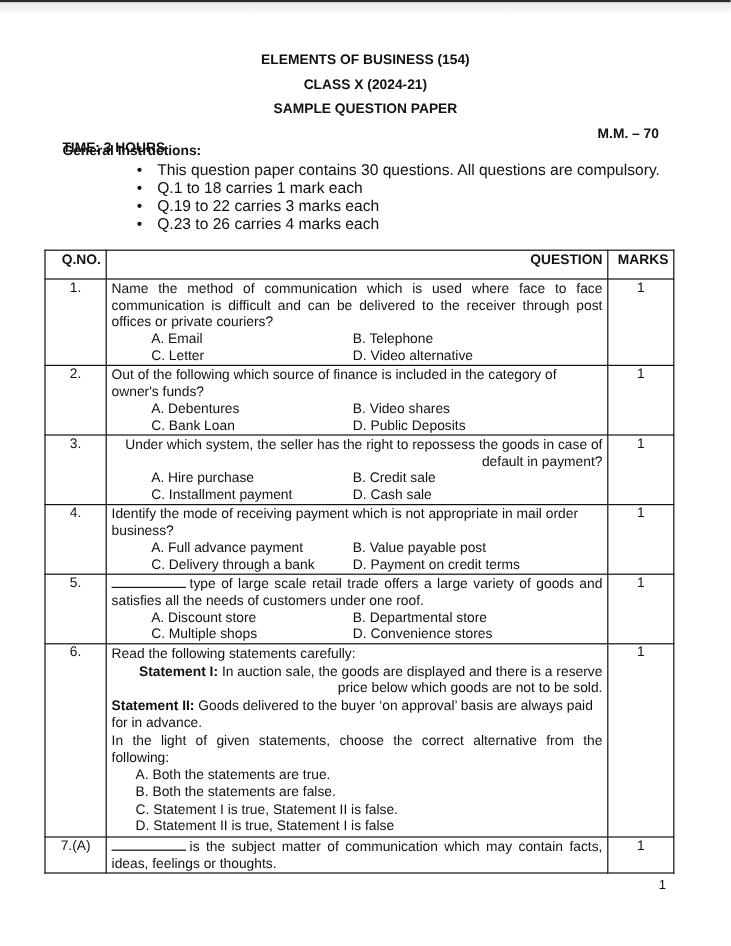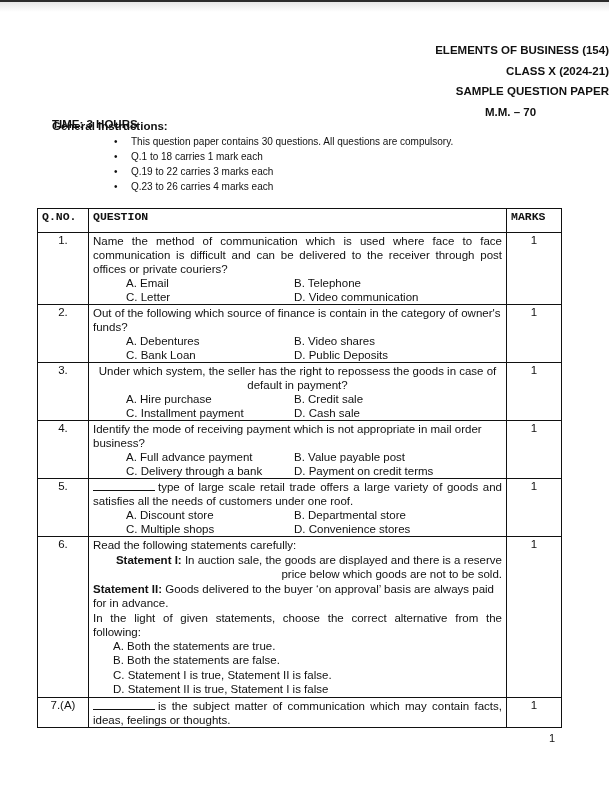--- a/index.html
+++ b/index.html
@@ -10,38 +10,38 @@
     color: #111;
   }
   .topbar {
     position: absolute; left: 0; top: 0; width: 609px; height: 2px; background: #2b2b2b;
   }
   .topshade {
     position: absolute; left: 0; top: 2px; width: 609px; height: 10px;
     background: linear-gradient(#e6e6e6, #ffffff);
   }
   .center-line {
-    position: absolute; left: 0; width: 609px; text-align: right;
+    position: absolute; left: 0; width: 609px; text-align: center;
     font-weight: bold; font-size: 11.5px;
   }
   .abs { position: absolute; font-size: 11.5px; white-space: nowrap; }
   .bold { font-weight: bold; }
   .ul { }
-  .bullets { position: absolute; left: 114px; top: 134px; margin: 0; padding: 0; list-style: none; font-size: 10px; }
+  .bullets { position: absolute; left: 114px; top: 134px; margin: 0; padding: 0; list-style: none; font-size: 13px; }
   .bullets li { height: 15px; line-height: 15px; position: relative; padding-left: 17px; }
   .bullets li::before { content: "\2022"; position: absolute; left: 0; top: 0; }
 
   table.qp {
     position: absolute; left: 37px; top: 208px; width: 524px;
     border-collapse: collapse; font-size: 11.5px; table-layout: fixed;
   }
   table.qp td, table.qp th {
     border: 1.2px solid #111; vertical-align: top; padding: 0 4px; line-height: 14px;
   }
-  table.qp th { font-weight: bold; text-align: left; height: 22px; padding-top: 1px; font-family: Liberation Mono, monospace; }
+  table.qp th { font-weight: bold; text-align: right; height: 22px; padding-top: 1px; }
   .c-no { width: 42px; text-align: center; }
   .c-mk { width: 46px; text-align: center; }
   .qtext { text-align: justify; padding-top: 1px; }
   .opts { display: grid; grid-template-columns: 168px auto; padding-left: 33px; }
   .opts span { line-height: 14px; }
   .alist { padding-left: 20px; margin: 0; list-style: none; }
   .alist li { line-height: 14.4px; }
   .blank { display: inline-block; width: 62px; border-bottom: 1px solid #111; height: 9px; vertical-align: baseline; margin-right: 3px; }
   .pagenum { position: absolute; left: 549px; top: 732px; font-size: 11px; }
 </style>
@@ -49,21 +49,21 @@
 <body>
 
 <div class="topbar"></div>
 <div class="topshade"></div>
 
 <div class="center-line" style="top:44px">ELEMENTS OF BUSINESS (154)</div>
 <div class="center-line" style="top:65px">CLASS X (2024-21)</div>
 <div class="center-line" style="top:85px">SAMPLE QUESTION PAPER</div>
 
 <div class="abs bold" style="left:52px; top:118px">TIME: 3 HOURS</div>
-<div class="abs bold" style="left:485px; top:106px">M.M. – 70</div>
+<div class="abs bold" style="left:498px; top:106px">M.M. – 70</div>
 <div class="abs bold ul" style="left:52px; top:120px">General Instructions:</div>
 
 <ul class="bullets">
   <li>This question paper contains 30 questions. All questions are compulsory.</li>
   <li>Q.1 to 18 carries 1 mark each</li>
   <li>Q.19 to 22 carries 3 marks each</li>
   <li>Q.23 to 26 carries 4 marks each</li>
 </ul>
 
 <table class="qp">
@@ -80,44 +80,44 @@
   </tr>
 
   <tr style="height:70px">
     <td class="c-no">1.</td>
     <td>
       <div class="qtext">Name the method of communication which is used where face to face communication is difficult and can be delivered to the receiver through post offices or private couriers?</div>
       <div class="opts">
         <span>A. Email</span>
         <span>B. Telephone</span>
         <span>C. Letter</span>
-        <span>D. Video communication</span>
+        <span>D. Video alternative</span>
       </div>
     </td>
     <td class="c-mk">1</td>
   </tr>
 
   <tr style="height:56px">
     <td class="c-no">2.</td>
     <td>
-      <div class="qtext" style="text-align:left">Out of the following which source of finance is contain in the category of owner's funds?</div>
+      <div class="qtext" style="text-align:left">Out of the following which source of finance is included in the category of owner's funds?</div>
       <div class="opts">
         <span>A. Debentures</span>
         <span>B. Video shares</span>
         <span>C. Bank Loan</span>
         <span>D. Public Deposits</span>
       </div>
     </td>
     <td class="c-mk">1</td>
   </tr>
 
   <tr style="height:55px">
     <td class="c-no">3.</td>
     <td>
-      <div class="qtext" style="text-align:center">Under which system, the seller has the right to repossess the goods in case of default in payment?</div>
+      <div class="qtext" style="text-align:right">Under which system, the seller has the right to repossess the goods in case of default in payment?</div>
       <div class="opts">
         <span>A. Hire purchase</span>
         <span>B. Credit sale</span>
         <span>C. Installment payment</span>
         <span>D. Cash sale</span>
       </div>
     </td>
     <td class="c-mk">1</td>
   </tr>
 

